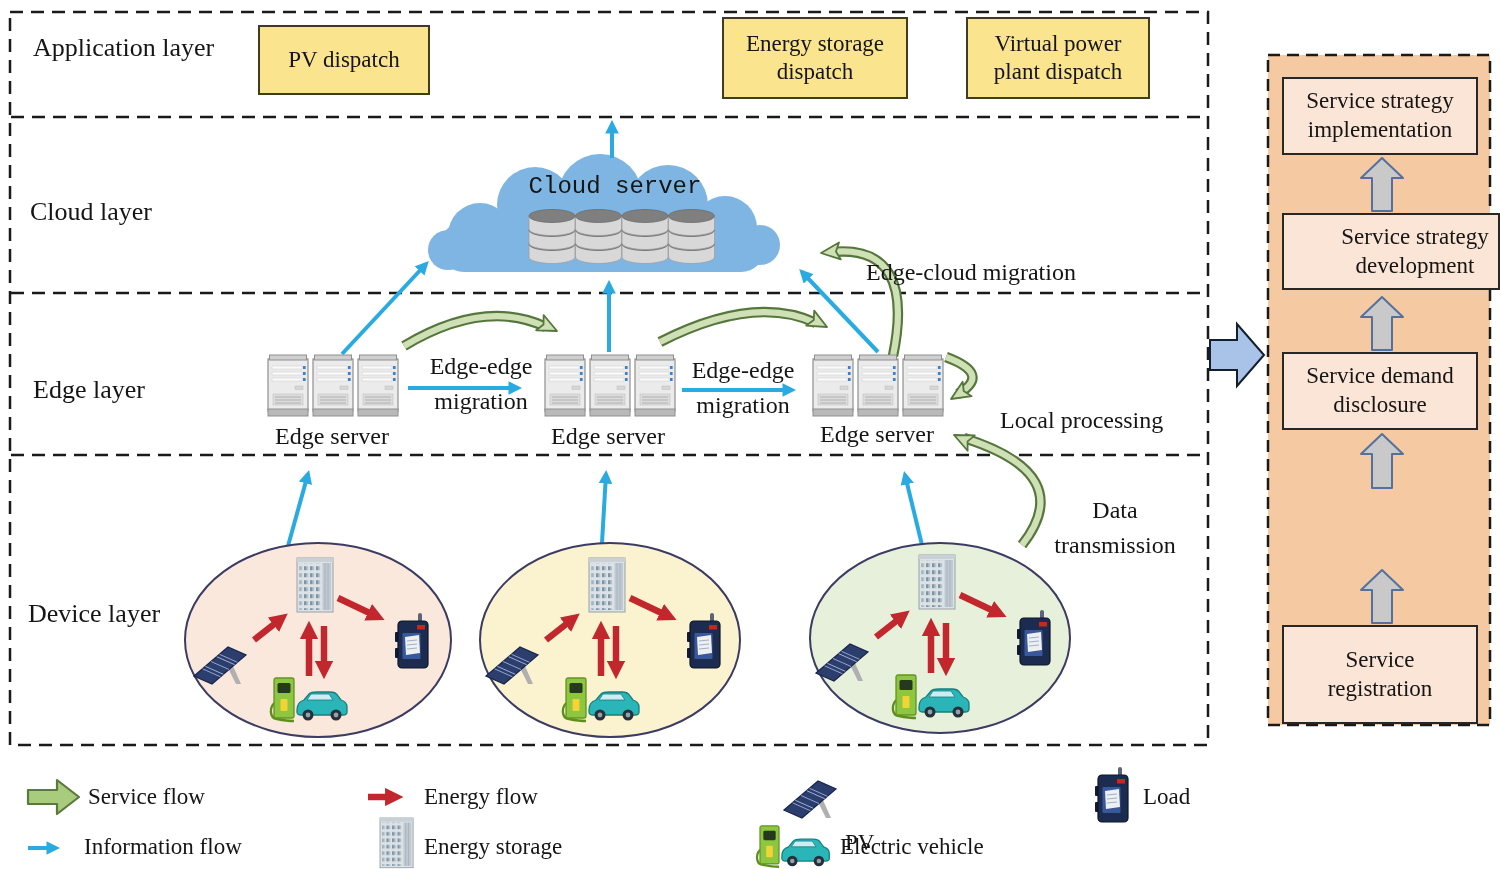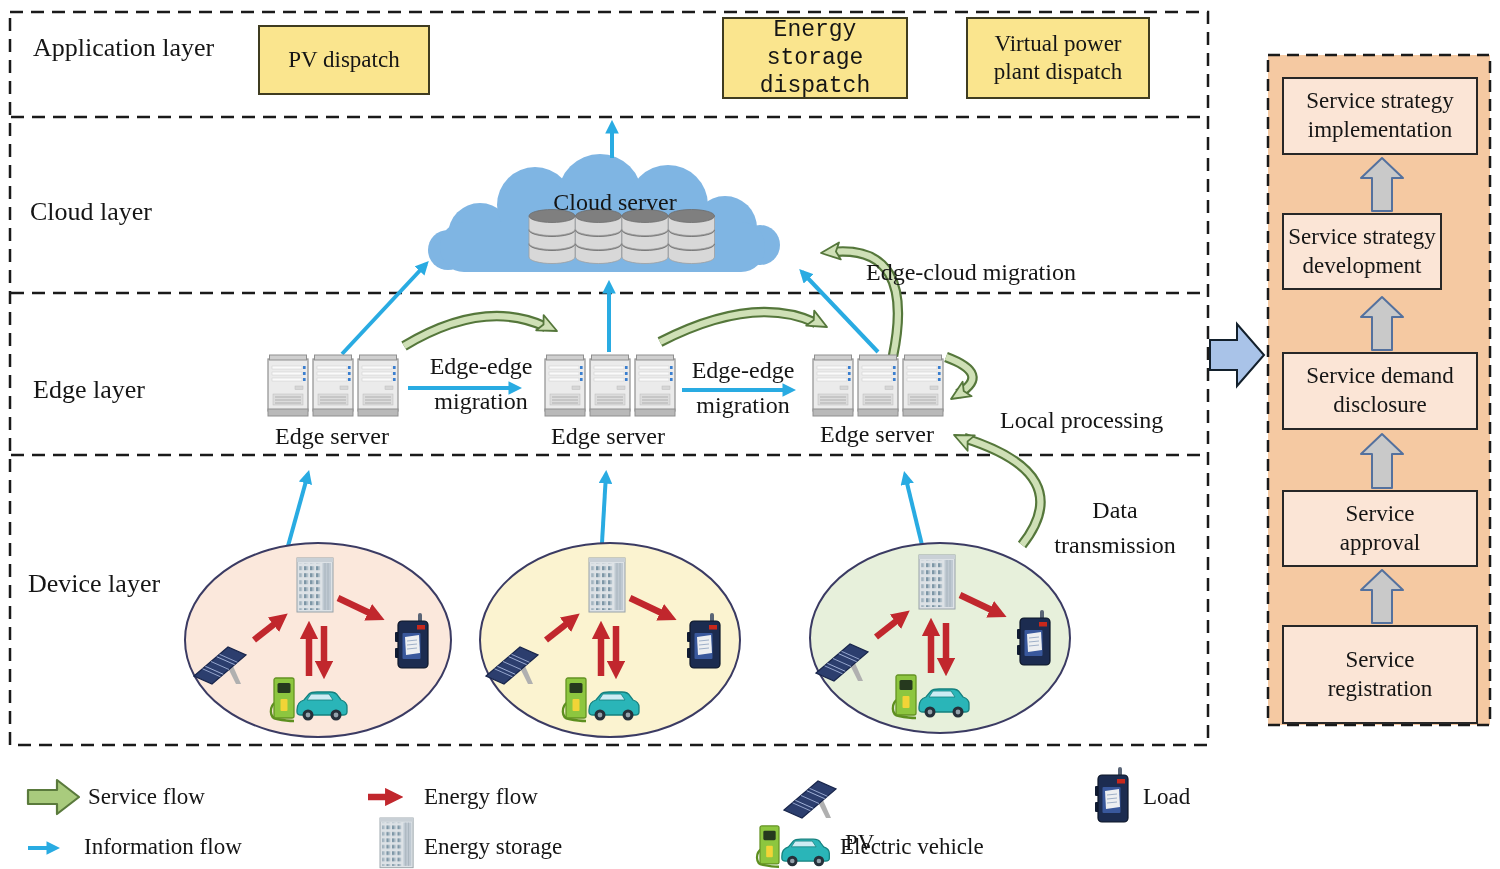--- a/index.html
+++ b/index.html
@@ -237,49 +237,46 @@
     <use href="#icon-load" transform="translate(1098,772)"></use>
     <line class="blue" x1="28" y1="848" x2="56" y2="848" marker-end="url(#mBlue)"></line>
     <use href="#icon-storage" transform="translate(380,818) scale(0.92)"></use>
     <use href="#icon-ev" transform="translate(760,824) scale(0.95)"></use>
   </g>
 </svg>
 
 <div class="abs layer-label" style="left:33px;top:33px;">Application layer</div>
 <div class="abs layer-label" style="left:30px;top:197px;">Cloud layer</div>
 <div class="abs layer-label" style="left:33px;top:375px;">Edge layer</div>
-<div class="abs layer-label" style="left:28px;top:569px;">Device layer</div>
+<div class="abs layer-label" style="left:28px;top:599px;">Device layer</div>
 
 <div class="abs app-box" style="left:258px;top:25px;width:172px;height:70px;">PV dispatch</div>
-<div class="abs app-box" style="left:722px;top:17px;width:186px;height:82px;font-family:Liberation Mono, monospace;">Energy storage dispatch</div>
+<div class="abs app-box" style="left:722px;top:17px;width:186px;height:82px;">Energy storage dispatch</div>
 <div class="abs app-box" style="left:966px;top:17px;width:184px;height:82px;">Virtual power plant dispatch</div>
 
-<div class="abs cloud-label" style="left:515px;top:189px;width:200px;">Cloud server</div>
+<div class="abs cloud-label" style="left:515px;top:173px;width:200px;font-family:Liberation Mono, monospace;">Cloud server</div>
 
 <div class="abs edge-label" style="left:252px;top:423px;width:160px;">Edge server</div>
 <div class="abs edge-label" style="left:528px;top:423px;width:160px;">Edge server</div>
 <div class="abs edge-label" style="left:797px;top:421px;width:160px;">Edge server</div>
 
 <div class="abs annot" style="left:410px;top:314px;width:142px;">Edge-edge migration</div>
 <div class="abs annot" style="left:672px;top:318px;width:142px;">Edge-edge migration</div>
 <div class="abs annot single" style="left:866px;top:220px;width:260px;">Edge-cloud migration</div>
 <div class="abs annot single" style="left:1000px;top:368px;width:200px;">Local processing</div>
 <div class="abs annot" style="left:1044px;top:458px;width:142px;">Data transmission</div>
 
 <div class="abs step-box" style="left:1282px;top:77px;width:196px;height:78px;">
       <span class="txt">Service strategy implementation</span>
     </div>
-<div class="abs step-box" style="left:1282px;top:213px;width:160px;height:77px;">
+<div class="abs step-box" style="left:1282px;top:213px;width:218px;height:77px;justify-content:flex-end;">
       <span class="txt">Service strategy development</span>
     </div>
 <div class="abs step-box" style="left:1282px;top:352px;width:196px;height:78px;">
       <span class="txt">Service demand disclosure</span>
-    </div>
-<div class="abs step-box narrow" style="left:1282px;top:490px;width:196px;height:77px;">
-      <span class="txt">Service approval</span>
     </div>
 <div class="abs step-box narrow" style="left:1282px;top:625px;width:196px;height:99px;">
       <span class="txt">Service registration</span>
     </div>
 
 <div class="abs legend-label" style="left:88px;top:784px;">Service flow</div>
 <div class="abs legend-label" style="left:424px;top:784px;">Energy flow</div>
 <div class="abs legend-label" style="left:845px;top:786px;margin-top:44px;">PV</div>
 <div class="abs legend-label" style="left:1143px;top:784px;">Load</div>
 <div class="abs legend-label" style="left:84px;top:834px;">Information flow</div>

